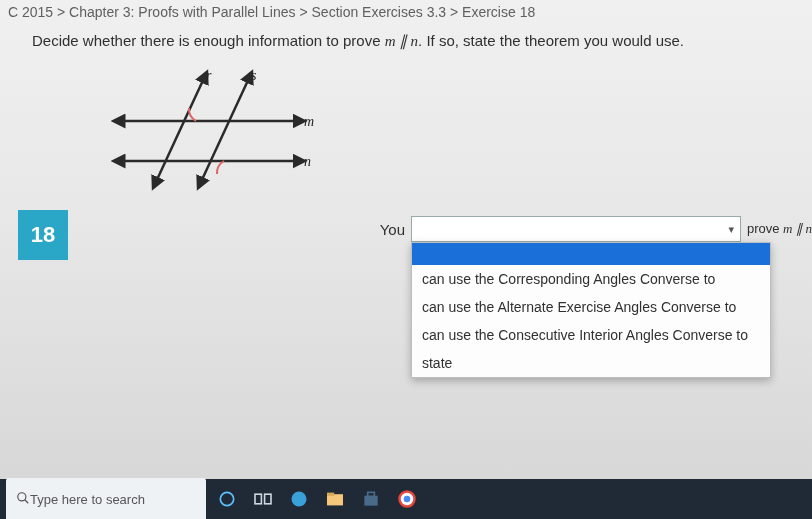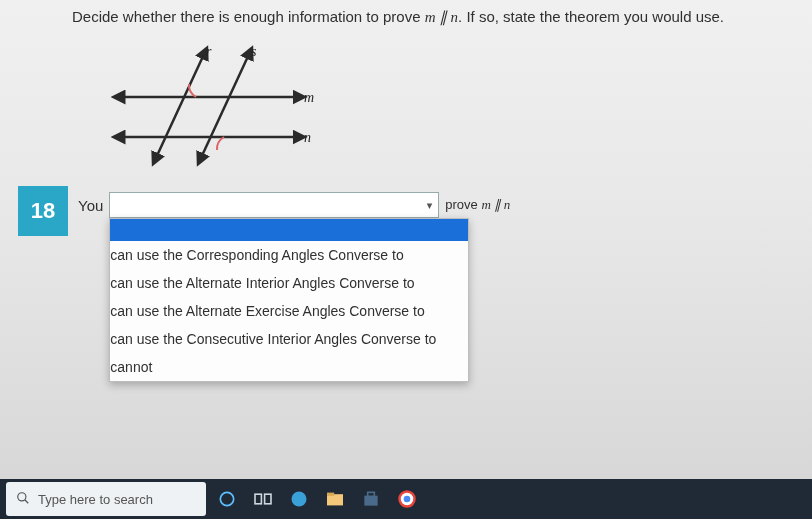--- a/index.html
+++ b/index.html
@@ -1,43 +1,44 @@
 <!DOCTYPE html>
 <html><head>
 <meta charset="utf-8">
 <style>
   * { box-sizing: border-box; margin: 0; padding: 0; }
   html, body { width: 812px; height: 519px; font-family: Arial, sans-serif; background: #e8e8e8; overflow: hidden; }
   .page { width: 812px; height: 519px; position: relative; background: linear-gradient(180deg, #f0f0f0 0%, #e8e8e8 40%, #d5d5d5 100%); }
   .breadcrumb { padding: 4px 8px; color: #606060; font-size: 14px; font-weight: 500; }
-  .prompt { padding: 8px 60px 10px 72px; color: #303030; font-size: 15px; }
+  .prompt { padding: 8px 60px 10px 32px; color: #303030; font-size: 15px; }
   .prompt .mn { font-style: italic; font-family: "Times New Roman", serif; }
   .figure { margin: 6px 0 10px 110px; }
   .qrow { position: relative; margin-top: 10px; }
   .qnum { position: absolute; left: 18px; top: 0; width: 50px; height: 50px; background: #2aa7c7; color: #fff; font-size: 22px; font-weight: bold; display: flex; align-items: center; justify-content: center; }
   .qbody { margin-left: 78px; padding-top: 6px; }
-  .line1 { display: flex; align-items: center; gap: 6px; font-size: 15px; color: #303030; }
+  .line1 { display: flex; align-items: center; gap: 6px; font-size: 15px; color: #303030; justify-content: flex-end; }
   .select-wrap { position: relative; display: inline-block; }
   .select { width: 330px; height: 26px; border: 1px solid #9aa; background: #fff; font-size: 13px; padding: 2px 20px 2px 6px; position: relative; }
   .chev { position: absolute; right: 6px; top: 50%; transform: translateY(-50%); font-size: 11px; color: #555; pointer-events:none;}
   .dropdown { position: absolute; left: 0; top: 26px; width: 360px; background: #fdfdfd; border: 1px solid #bdbdbd; box-shadow: 0 3px 8px rgba(0,0,0,0.25); z-index: 10; }
-  .dropdown .opt { padding: 6px 0; font-size: 14px; color: #303030; }
+  .dropdown .opt { padding: 6px 10px; font-size: 14px; color: #303030; }
   .dropdown .opt.blank { height: 22px; background: #1a6fd8; }
   .after { font-size: 13px; color: #303030; }
   .after .mn { font-style: italic; font-family: "Times New Roman", serif; }
   .taskbar { position: absolute; left: 0; right: 0; bottom: 0; height: 40px; background: #1f2a36; display: flex; align-items: center; padding: 0 6px; gap: 6px; }
-  .search { height: 34px; background: #eef2f5; border-radius: 3px; display: flex; align-items: center; padding: 0 10px; gap: 8px; width: 200px; color: #555; font-size: 13px; }
+  .search { height: 43px; background: #eef2f5; border-radius: 3px; display: flex; align-items: center; padding: 0 10px; width: 200px; color: #555; font-size: 13px; }
   .tb-icon { width: 30px; height: 30px; display:flex; align-items:center; justify-content:center; color:#cfd8e0; font-size:16px; }
   .tb-icon svg { display:block; }
 </style>
 </head>
 <body>
 
 <div class="page">
 
+  <div class="breadcrumb">C 2015 &gt; Chapter 3: Proofs with Parallel Lines &gt; Section Exercises 3.3 &gt; Exercise 18</div>
 
   <div class="prompt">
     <span>Decide whether there is enough information to prove </span><span class="mn">m</span><span class="mn"> ∥ </span><span class="mn">n</span><span>. If so, state the theorem you would use.</span>
   </div>
 
   <div class="figure">
     <svg width="210" height="130" viewBox="0 0 210 130">
       <defs>
         <marker id="ah" viewBox="0 0 10 10" refX="5" refY="5" markerWidth="6" markerHeight="6" orient="auto-start-reverse">
           <path d="M 0 0 L 10 5 L 0 10 z" fill="#2a2a2a"></path>
@@ -67,24 +68,23 @@
     <div class="qbody">
       <div class="line1">
         <span>You</span>
         <span class="select-wrap">
           <div class="select">
             <span class="chev">▾</span>
           </div>
           <div class="dropdown">
             <div class="opt blank"></div>
             <div class="opt">can use the Corresponding Angles Converse to</div>
-            <div class="opt">can use the Alternate Interior Angles Converse to</div>
             <div class="opt">can use the Alternate Exercise Angles Converse to</div>
             <div class="opt">can use the Consecutive Interior Angles Converse to</div>
-            <div class="opt">cannot</div>
+            <div class="opt">state</div>
           </div>
         </span>
         <span class="after">
           <span>prove </span><span class="mn">m</span><span class="mn"> ∥ </span><span class="mn">n</span>
         </span>
       </div>
     </div>
   </div>
 
   <div class="taskbar">

